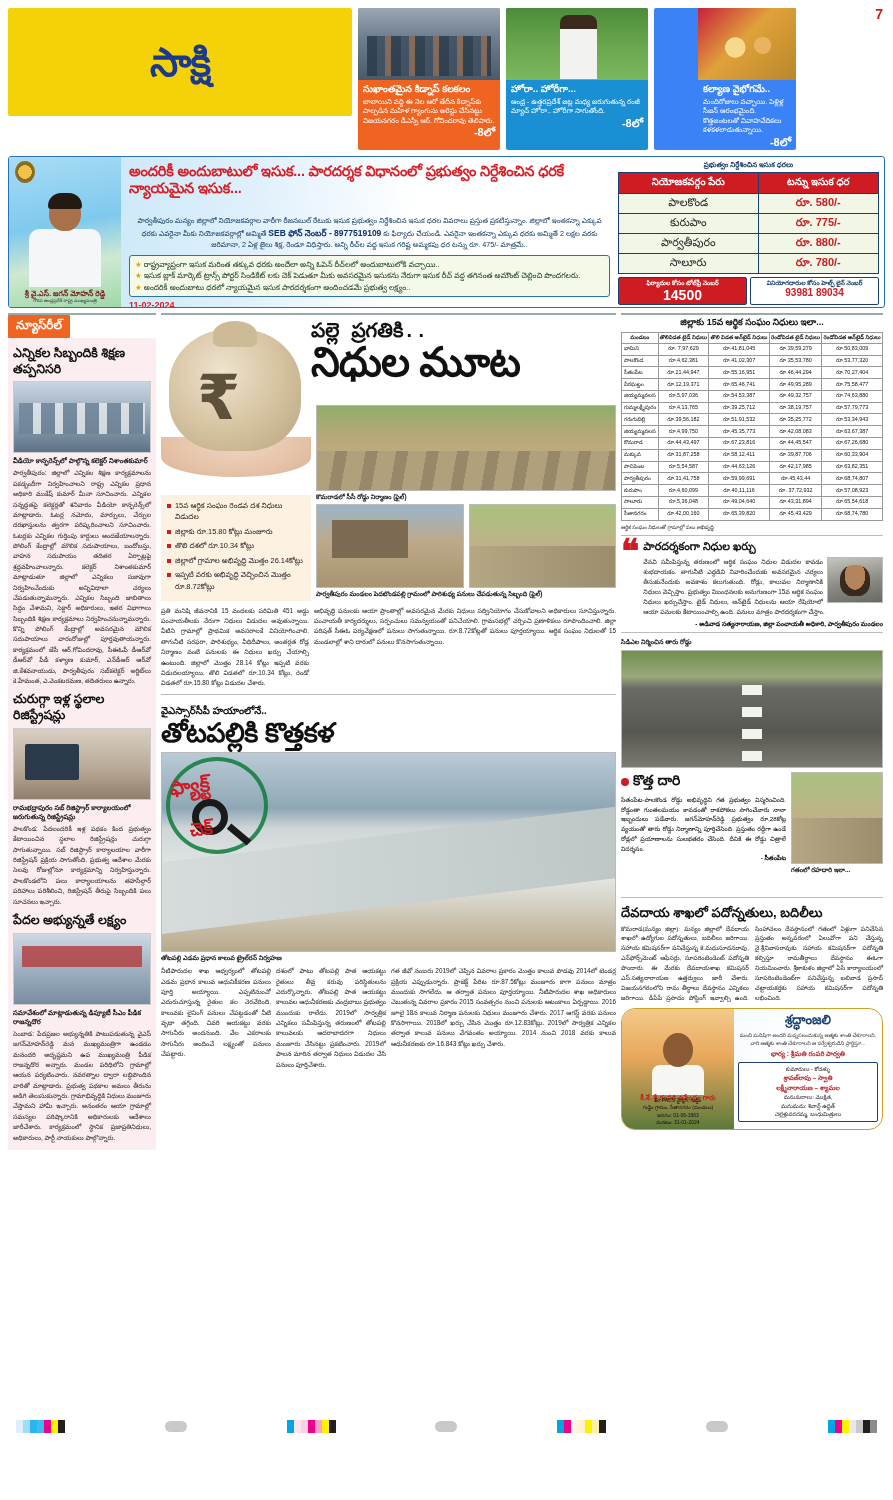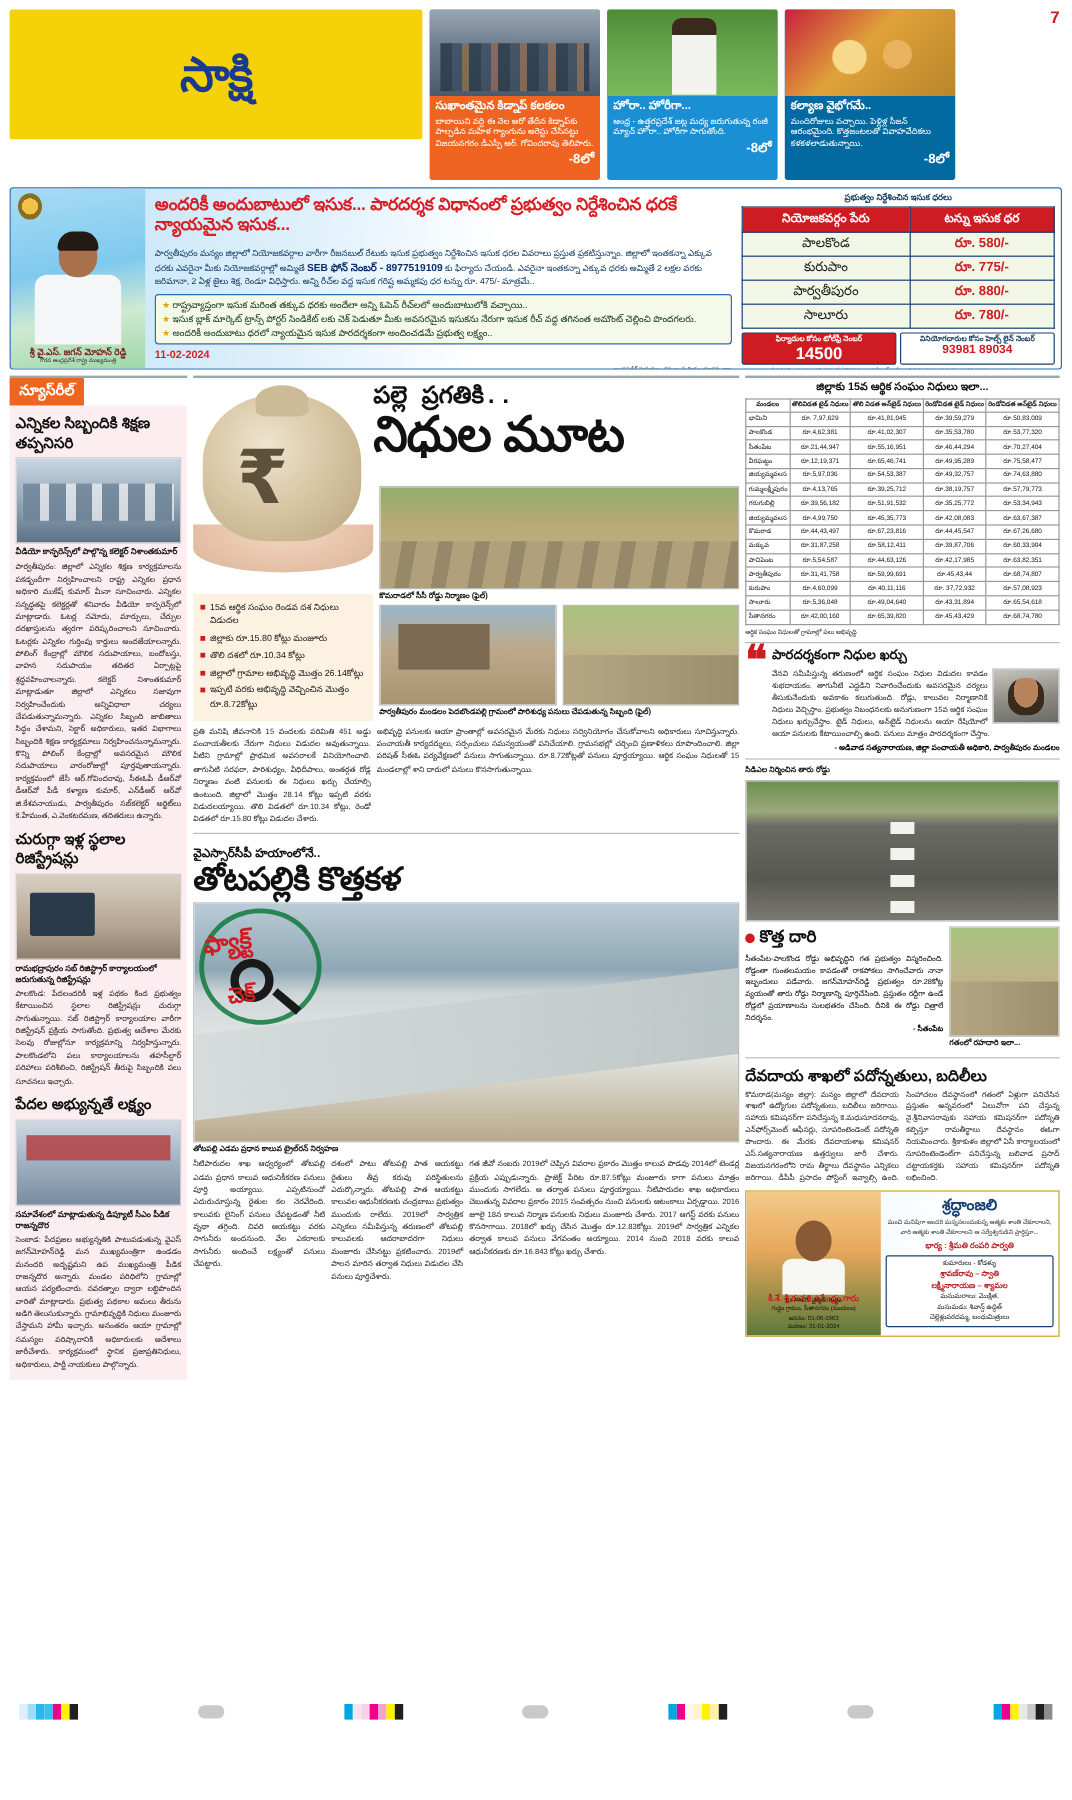--- a/index.html
+++ b/index.html
@@ -34,21 +34,21 @@
 
   .teasers { display:flex; gap:6px; flex:1; margin-left:6px; position:relative; }
   .teaser { width:142px; border-radius:2px; overflow:hidden; position:relative; height:142px; }
   .teaser .ph { height:72px; width:100%; position:relative; overflow:hidden; }
   .teaser .body { padding:4px 5px 3px 5px; }
   .teaser .t-head { font-size:9.5px; font-weight:bold; line-height:1.15; color:#fff; margin-bottom:2px; }
   .teaser .t-text { font-size:7px; line-height:1.35; color:#fff; }
   .teaser .t-cont { font-size:11px; font-weight:bold; color:#fff; float:right; margin-top:1px; }
   .tz-1 { background:#ef6421; }
   .tz-2 { background:#1a8fd4; }
-  .tz-3 { background:#0369a1; }
+  .tz-3 { background:#3b82f6;padding-left:44px; }
   .pgnum {
     position:absolute; right:2px; top:-2px; font-size:14px; font-weight:bold; color:#cf1c22;
   }
 
   
   .ph-police { background:linear-gradient(180deg,#9aa7b4 0%,#6f7f8f 40%,#4a5a6a 100%); }
   .ph-police::after{content:"";position:absolute;left:6%;bottom:4px;width:88%;height:56%;
     background:repeating-linear-gradient(90deg,#2b3a4a 0 10px,#3d4e60 10px 18px,#8a6a52 18px 24px);opacity:.85;}
   .ph-cricket { background:linear-gradient(180deg,#4f8c3a 0%,#69a84f 55%,#79b85c 100%); }
   .ph-cricket::after{content:"";position:absolute;left:38%;top:10%;width:26%;height:88%;
@@ -76,21 +76,21 @@
     width:34px; height:16px; border-radius:17px 17px 4px 4px; background:#231a14; }
   .cm-figure .torso { position:absolute; left:50%; bottom:0; transform:translateX(-50%);
     width:72px; height:58px; border-radius:10px 10px 0 0; background:#f4f6f7; }
   .cm-name { position:absolute; bottom:4px; left:0; right:0; text-align:center;
     font-size:7.5px; font-weight:bold; color:#7b1b1b; line-height:1.2; }
   .cm-name small { display:block; font-size:4.6px; color:#333; font-weight:normal; }
 
   .ad-mid { flex:1; padding:6px 6px 2px 8px; min-width:0; }
   .ad-head { font-size:14.5px; font-weight:bold; color:#d81f26; line-height:1.15;
     letter-spacing:-.2px; }
-  .ad-para { font-size:7.2px; line-height:1.5; color:#123a63; text-align:left; margin-top:10px; }
+  .ad-para { font-size:7.2px; line-height:1.5; color:#123a63; text-align:center; margin-top:20px; }
   .ad-para .seb { font-size:8.5px; font-weight:bold; color:#0b2f6b; }
   .ad-bullets { margin-top:4px; border:1px solid #2b6fb5; border-radius:3px;
     background:#f4f9e8; padding:3px 5px; }
   .ad-bullets li { list-style:none; font-size:7.6px; line-height:1.5; color:#0d2f1d; }
   .ad-bullets li .st { color:#e2a300; margin-right:2px; }
   .ad-date { font-size:9px; font-weight:bold; color:#d81f26; margin-top:3px; }
   .ad-credit { font-size:5px; color:#333; float:right; margin-top:5px; }
 
   .ad-right { width:268px; flex-shrink:0; padding:4px 5px 3px 2px; }
   .price-title { font-size:7px; color:#123a63; text-align:center; font-weight:bold; }
@@ -220,21 +220,21 @@
   .ph-newroad{position:absolute;inset:0;background:linear-gradient(180deg,#6f8f4f 0%,#9aa87c 22%,#6b6b66 32%,#585852 70%,#7a7a72 100%);}
   .ph-newroad::after{content:"";position:absolute;left:46%;top:30%;width:8%;height:70%;
     background:repeating-linear-gradient(180deg,#f2f2ee 0 10px,rgba(0,0,0,0) 10px 22px);}
 
   .sec-head { font-size:13px; font-weight:bold; color:#111; line-height:1.2; margin:4px 0 3px 0; }
   .bullet-head { font-size:14px; font-weight:bold; color:#111; display:flex; align-items:center; gap:4px; }
   .bullet-head .dot { width:8px; height:8px; background:#cf1c22; border-radius:50%; flex-shrink:0; }
   .two-col { column-count:2; column-gap:6px; font-size:6.2px; line-height:1.6;
     text-align:justify; color:#1a1a1a; }
 
-  .obit-ad { margin-top:5px; border:1.5px solid #c9a227; border-radius:0; height:122px;
+  .obit-ad { margin-top:5px; border:1.5px solid #c9a227; border-radius:14px; height:122px;
     display:flex; overflow:hidden; background:linear-gradient(120deg,#e9f4fb 0%,#ffffff 60%); }
   .obit-left { width:112px; position:relative;
     background:linear-gradient(180deg,#f3c98a 0%,#e8a85c 40%,#5b7a3a 100%); }
   .obit-face { position:absolute; left:50%; top:24px; transform:translateX(-50%);
     width:54px; height:62px; }
   .obit-face .h { position:absolute; left:50%; top:0; transform:translateX(-50%);
     width:30px; height:34px; border-radius:50%; background:#8a5a35; }
   .obit-face .b { position:absolute; left:50%; bottom:0; transform:translateX(-50%);
     width:52px; height:30px; border-radius:8px 8px 0 0; background:#f6f6f2; }
   .obit-name { position:absolute; bottom:26px; left:0; right:0; text-align:center;
@@ -631,21 +631,21 @@
           </div>
           <div style="width:92px">
             <div class="sub-photo" style="height:92px">
                 <div class="ph-road2" style="position:absolute;inset:0"></div>
               </div>
             <div class="cap">గతంలో రహదారి ఇలా...</div>
           </div>
         </div>
       </div>
 
-      <div style="border-top:1px solid #bbb;margin-top:4px;padding-top:3px">
+      <div style="border-top:1px solid #bbb;margin-top:20px;padding-top:3px">
         <div class="sec-head">దేవదాయ శాఖలో పదోన్నతులు, బదిలీలు</div>
         <div class="two-col">
           <span>కొమరాడ(మన్యం జిల్లా): మన్యం జిల్లాలో దేవదాయ శాఖలో ఉద్యోగుల పదోన్నతులు, బదిలీలు జరిగాయి. సహాయ కమిషనర్‌గా పనిచేస్తున్న కె.మధుసూదనరావు, ఎన్‌ఫోర్స్‌మెంట్ ఆఫీసర్లు, సూపరింటెండెంట్ పదోన్నతి పొందారు. ఈ మేరకు దేవదాయశాఖ కమిషనర్ ఎస్.సత్యనారాయణ ఉత్తర్వులు జారీ చేశారు. విజయనగరంలోని రామ తీర్థాలు దేవస్థానం ఎన్నికలు జరిగాయి.</span>
           <span>డీపీపీ ప్రసాదం పోస్టింగ్ ఇవ్వాల్సి ఉంది. సింహాచలం దేవస్థానంలో గతంలో ఏళ్లుగా పనిచేసిన ప్రస్తుతం అన్నవరంలో ఏలువోగా పని చేస్తున్న నై.శ్రీనివాసరావుకు సహాయ కమిషనర్‌గా పదోన్నతి కల్పిస్తూ రామతీర్థాలు దేవస్థానం ఈఓగా నియమించారు. శ్రీకాకుళం జిల్లాలో ఏసీ కార్యాలయంలో సూపరింటెండెంట్‌గా పనిచేస్తున్న బలివాడ ప్రసాద్ చట్టాయకర్తకు సహాయ కమిషనర్‌గా పదోన్నతి లభించింది.</span>
         </div>
       </div>
 
       <div class="obit-ad">
         <div class="obit-left">
           <div class="obit-face">

